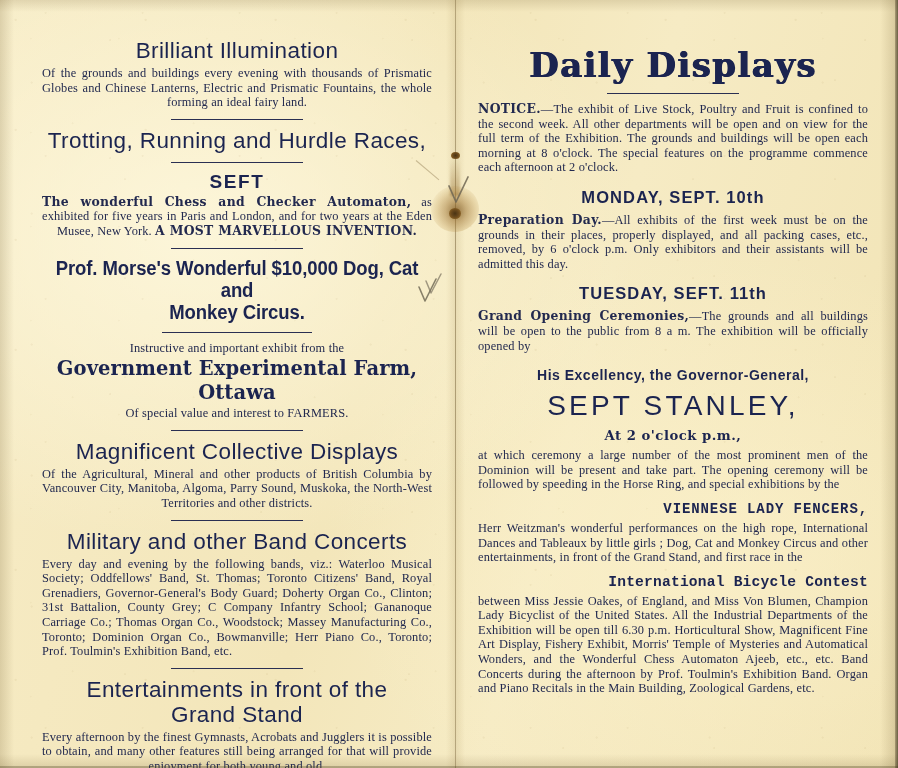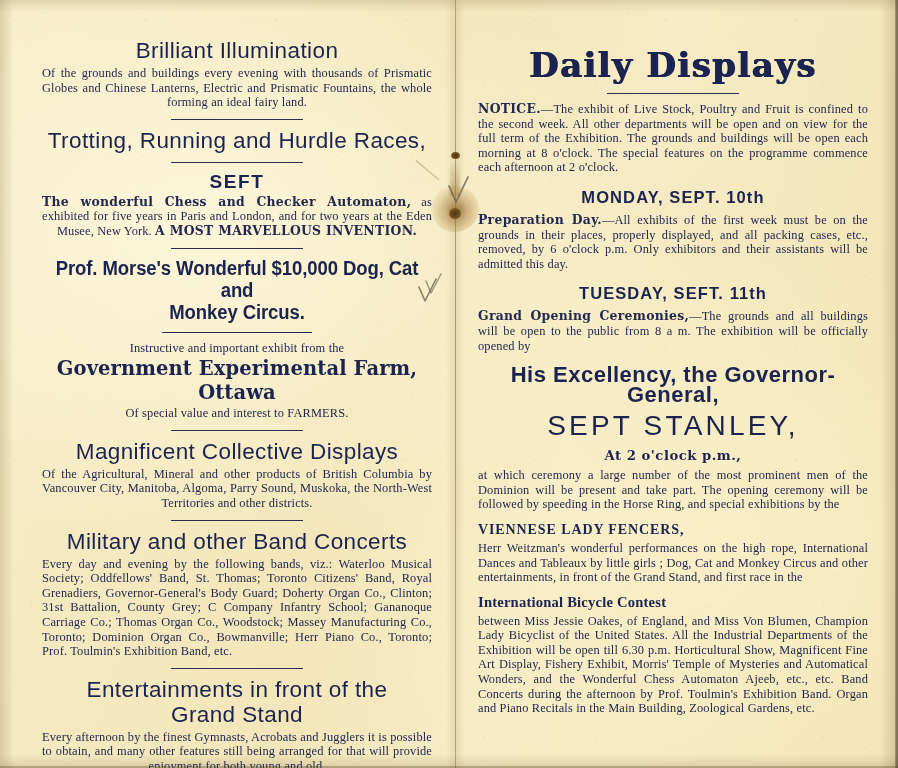--- a/index.html
+++ b/index.html
@@ -199,25 +199,25 @@
     transform: scaleX(.93);
   }
   
   .runin {
     font-family: "DejaVu Serif", "Liberation Serif", serif;
     font-weight: 700;
     letter-spacing: .4px;
   }
   
   .h-fatserif {
-    font-family: Liberation Serif, serif;
+    font-family: Liberation Mono, monospace;
     font-weight: 700;
     font-size: 14px;
     line-height: 17px;
-    text-align: left;
+    text-align: right;
     letter-spacing: .9px;
     margin: 9px 0 3px;
     color: #1b2450;
   }
   .h-fatserif.tight { letter-spacing: .2px; font-size: 14.6px; }
 
   
   .h-day {
     font-family: "Liberation Sans", "DejaVu Sans", sans-serif;
     font-weight: 700;
@@ -225,21 +225,21 @@
     line-height: 20px;
     text-align: center;
     letter-spacing: 1.1px;
     margin: 12px 0 6px;
     color: #1b2450;
   }
   
   .h-exc {
     font-family: "Liberation Sans", "DejaVu Sans", sans-serif;
     font-weight: 700;
-    font-size: 22px;
+    font-size: 14px;
     line-height: 20px;
     text-align: center;
     letter-spacing: .5px;
     margin: 12px 0 5px;
     color: #1b2450;
   }
   
   .h-stanley {
     font-family: "Liberation Sans", "DejaVu Sans", sans-serif;
     font-weight: 400;

